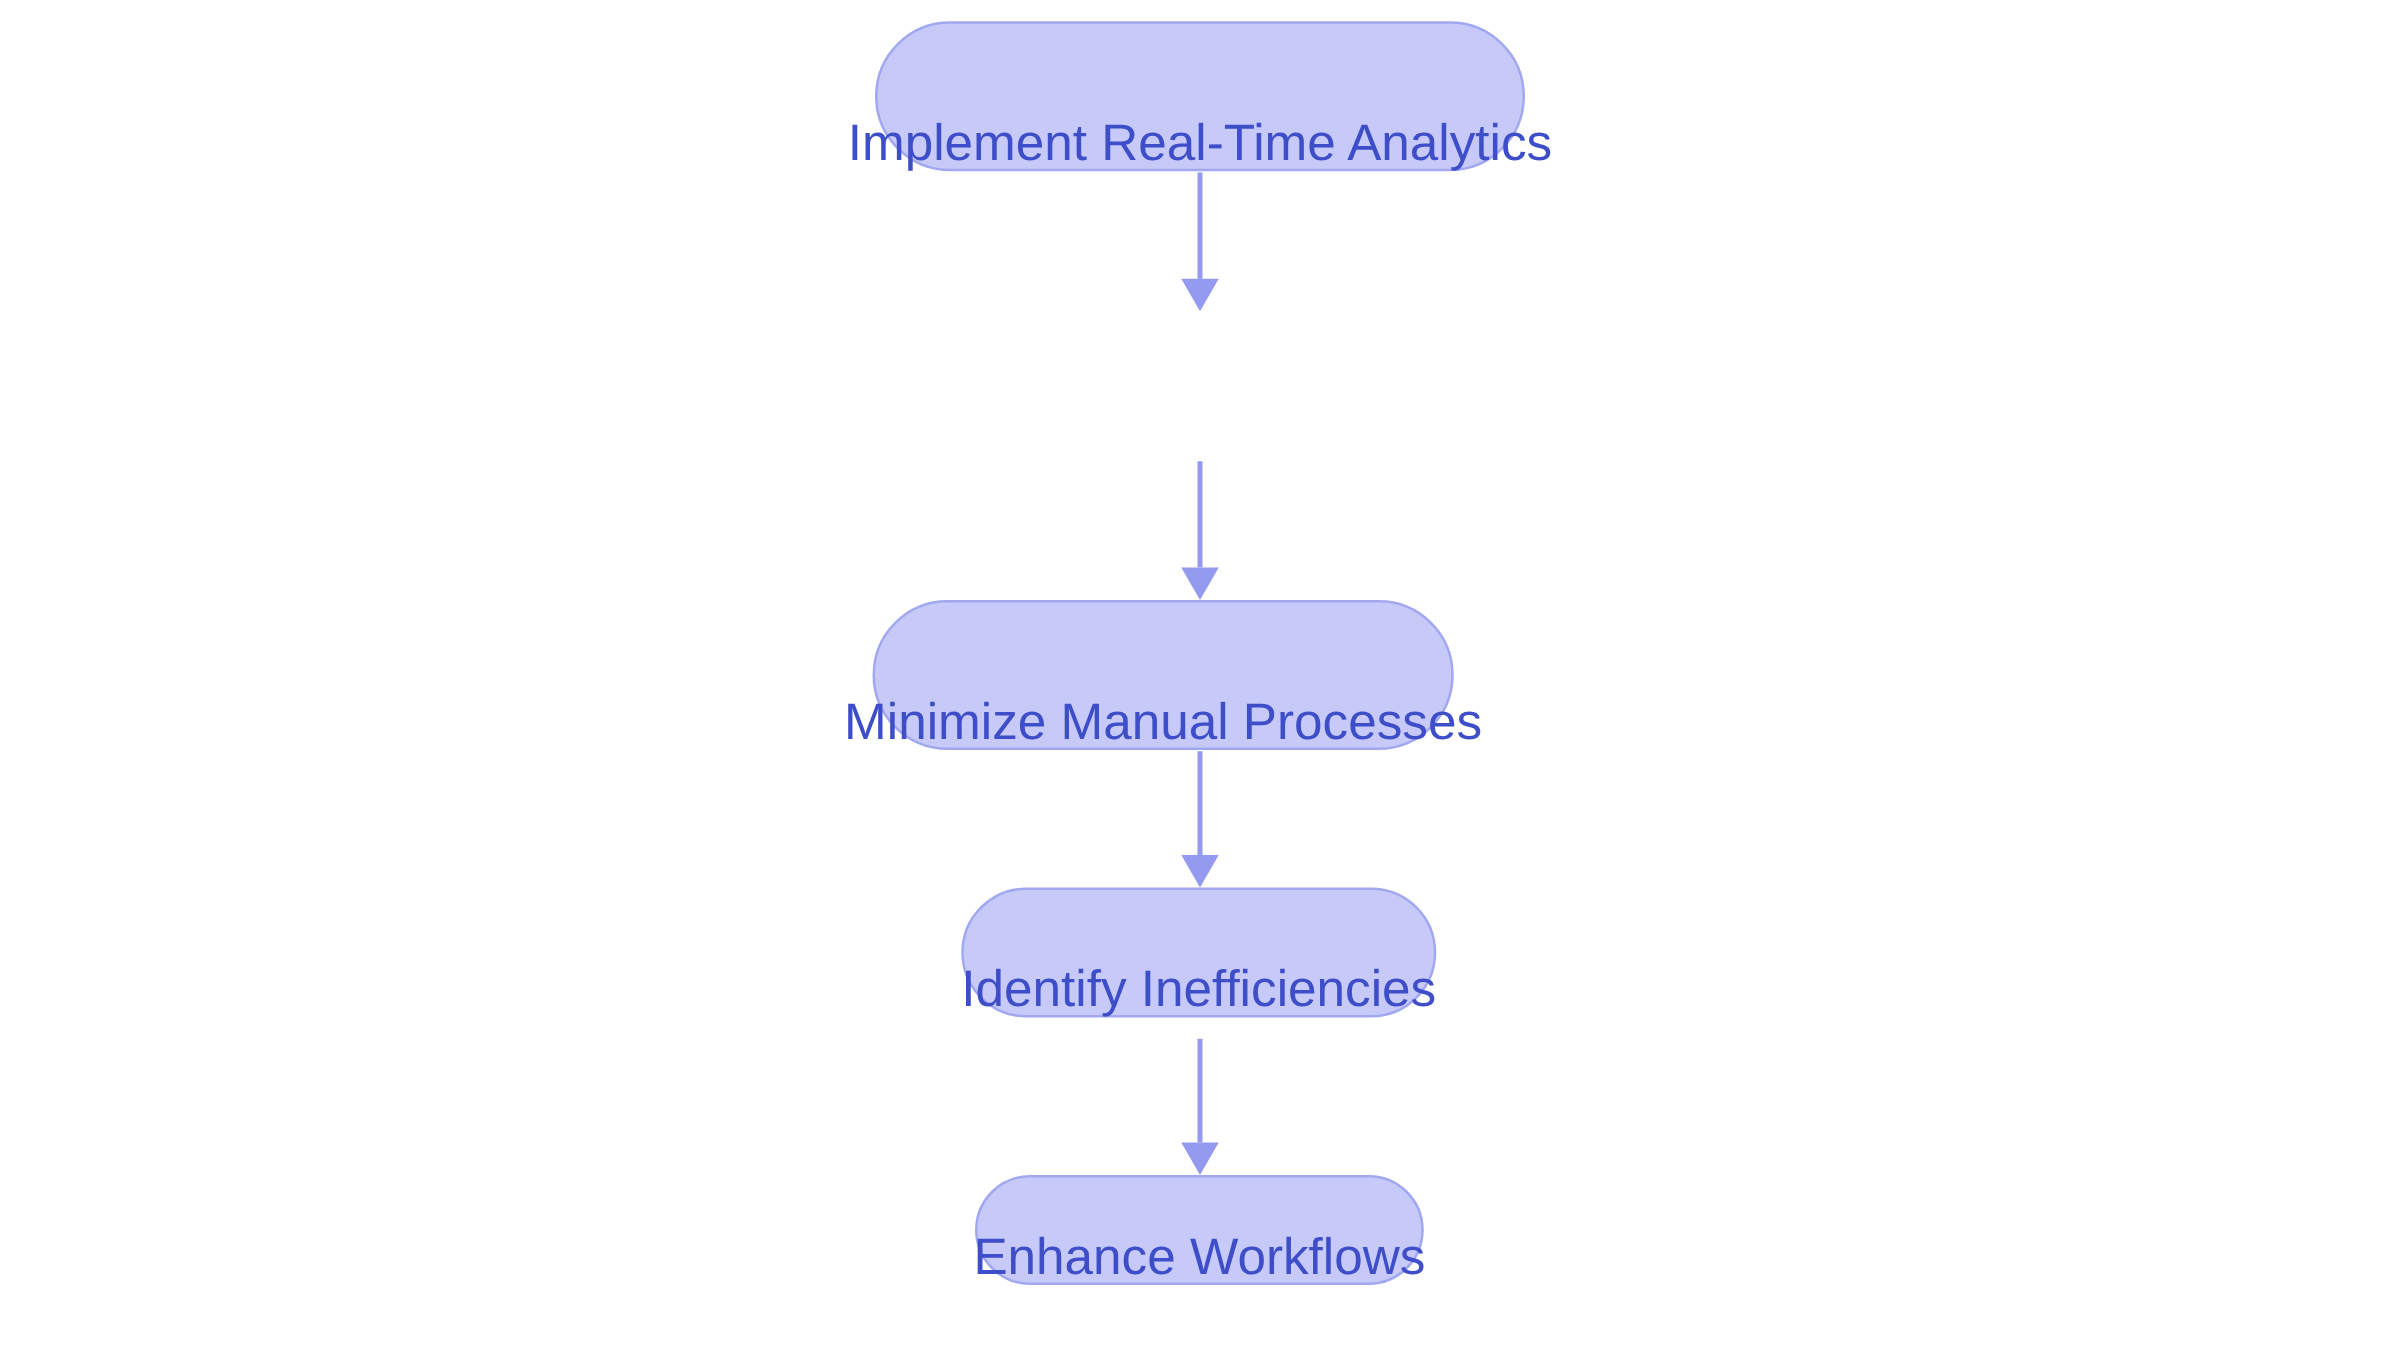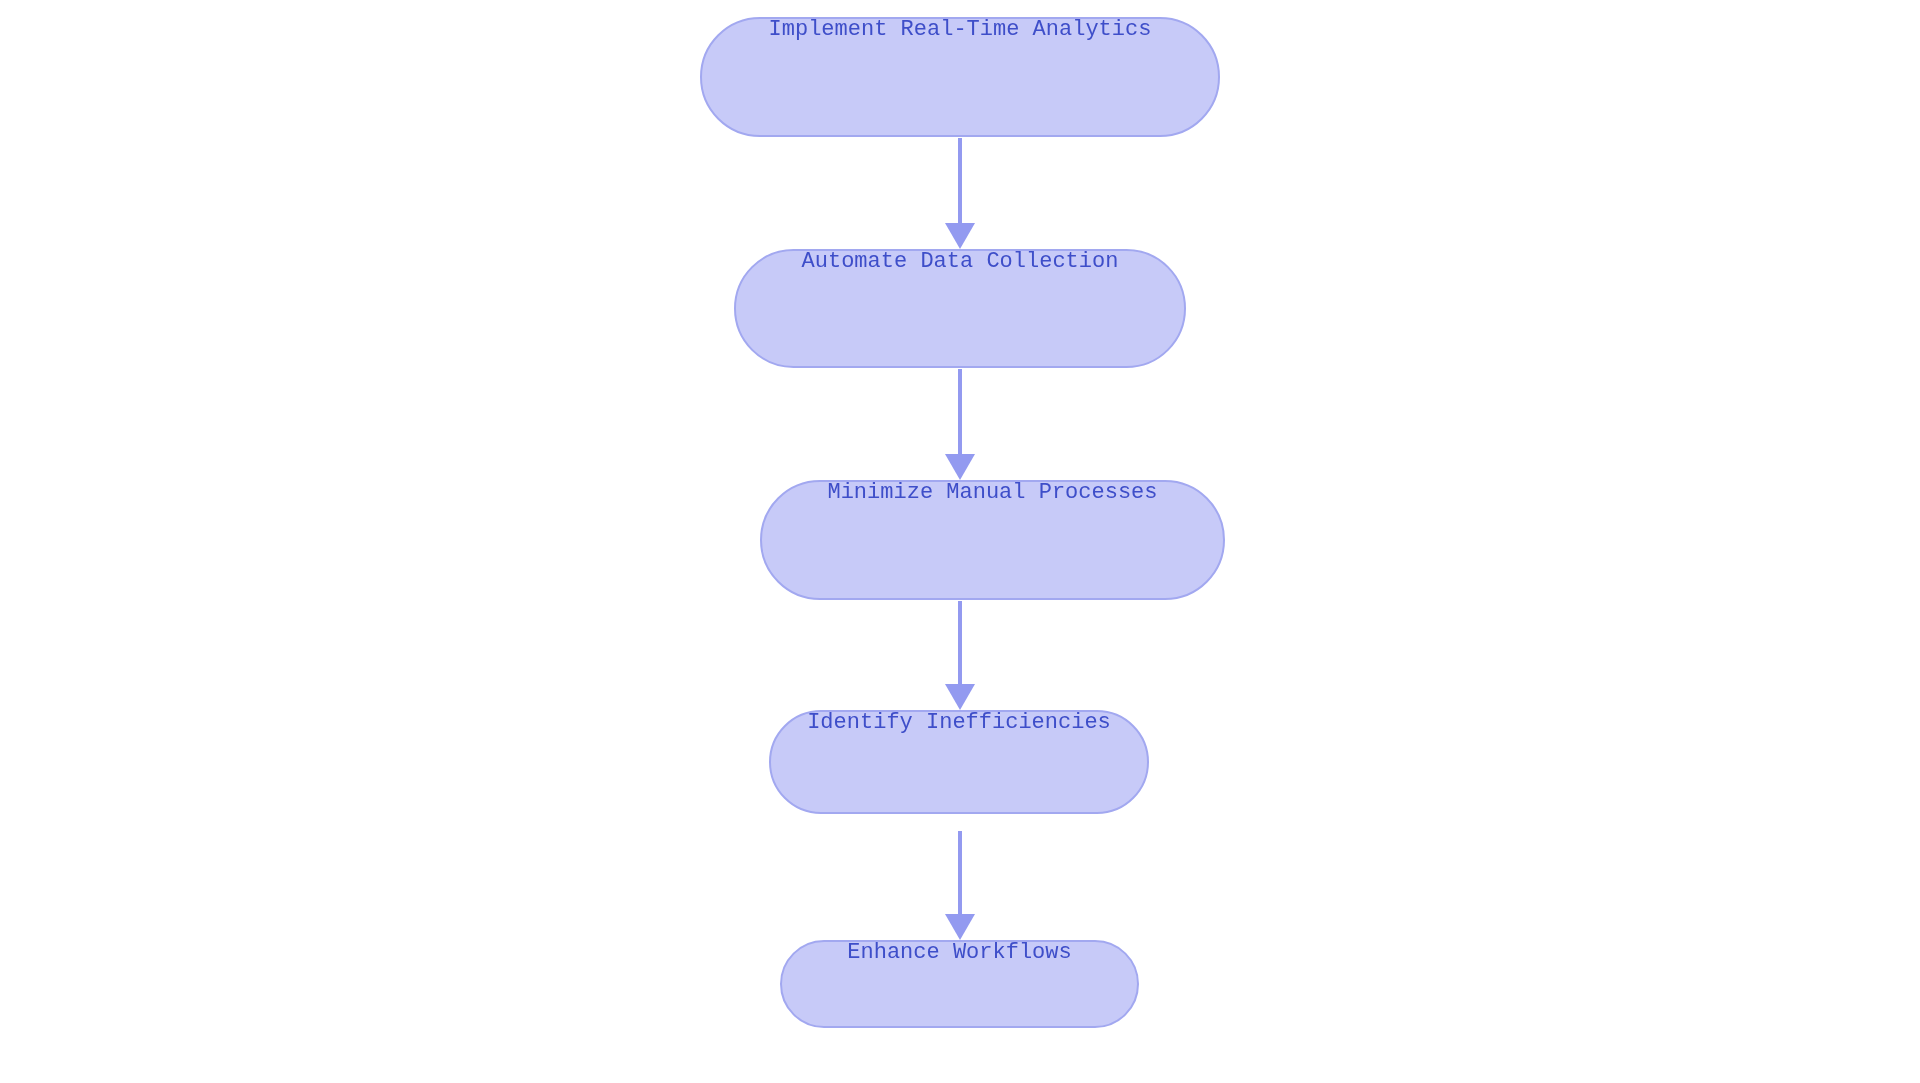--- a/index.html
+++ b/index.html
@@ -19,35 +19,34 @@
   .canvas {
     position: relative;
     width: 1920px;
     height: 1083px;
     background: var(--background);
     overflow: hidden;
   }
   .node {
     position: absolute;
     display: flex;
-    align-items: flex-start;
+    align-items: flex-end;
     justify-content: center;
     background: var(--node-fill);
     border: 2px solid var(--node-border);
     border-radius: 60px;
     color: var(--node-text);
-    font-size: 22px;
+    font-size: 41px;
     line-height: 1;
     text-align: center;
     white-space: nowrap;
-    font-family: Liberation Mono, monospace;
   }
   .n1 { left: 700px; top: 17px;  width: 520px; height: 120px; }
   .n2 { left: 734px; top: 249px; width: 452px; height: 119px; }
-  .n3 { left: 760px; top: 480px; width: 465px; height: 120px; }
+  .n3 { left: 698px; top: 480px; width: 465px; height: 120px; }
   .n4 { left: 769px; top: 710px; width: 380px; height: 104px; }
   .n5 { left: 780px; top: 940px; width: 359px; height: 88px; }
 
   .arrow {
     position: absolute;
     left: 945px;
     width: 30px;
     display: flex;
     flex-direction: column;
     align-items: center;
@@ -76,23 +75,20 @@
 
   <div class="node n1">
     <span>Implement Real-Time Analytics</span>
   </div>
 
   <div class="arrow a1">
     <div class="shaft"></div>
     <div class="head"></div>
   </div>
 
-  <div class="node n2">
-    <span>Automate Data Collection</span>
-  </div>
 
   <div class="arrow a2">
     <div class="shaft"></div>
     <div class="head"></div>
   </div>
 
   <div class="node n3">
     <span>Minimize Manual Processes</span>
   </div>
 

